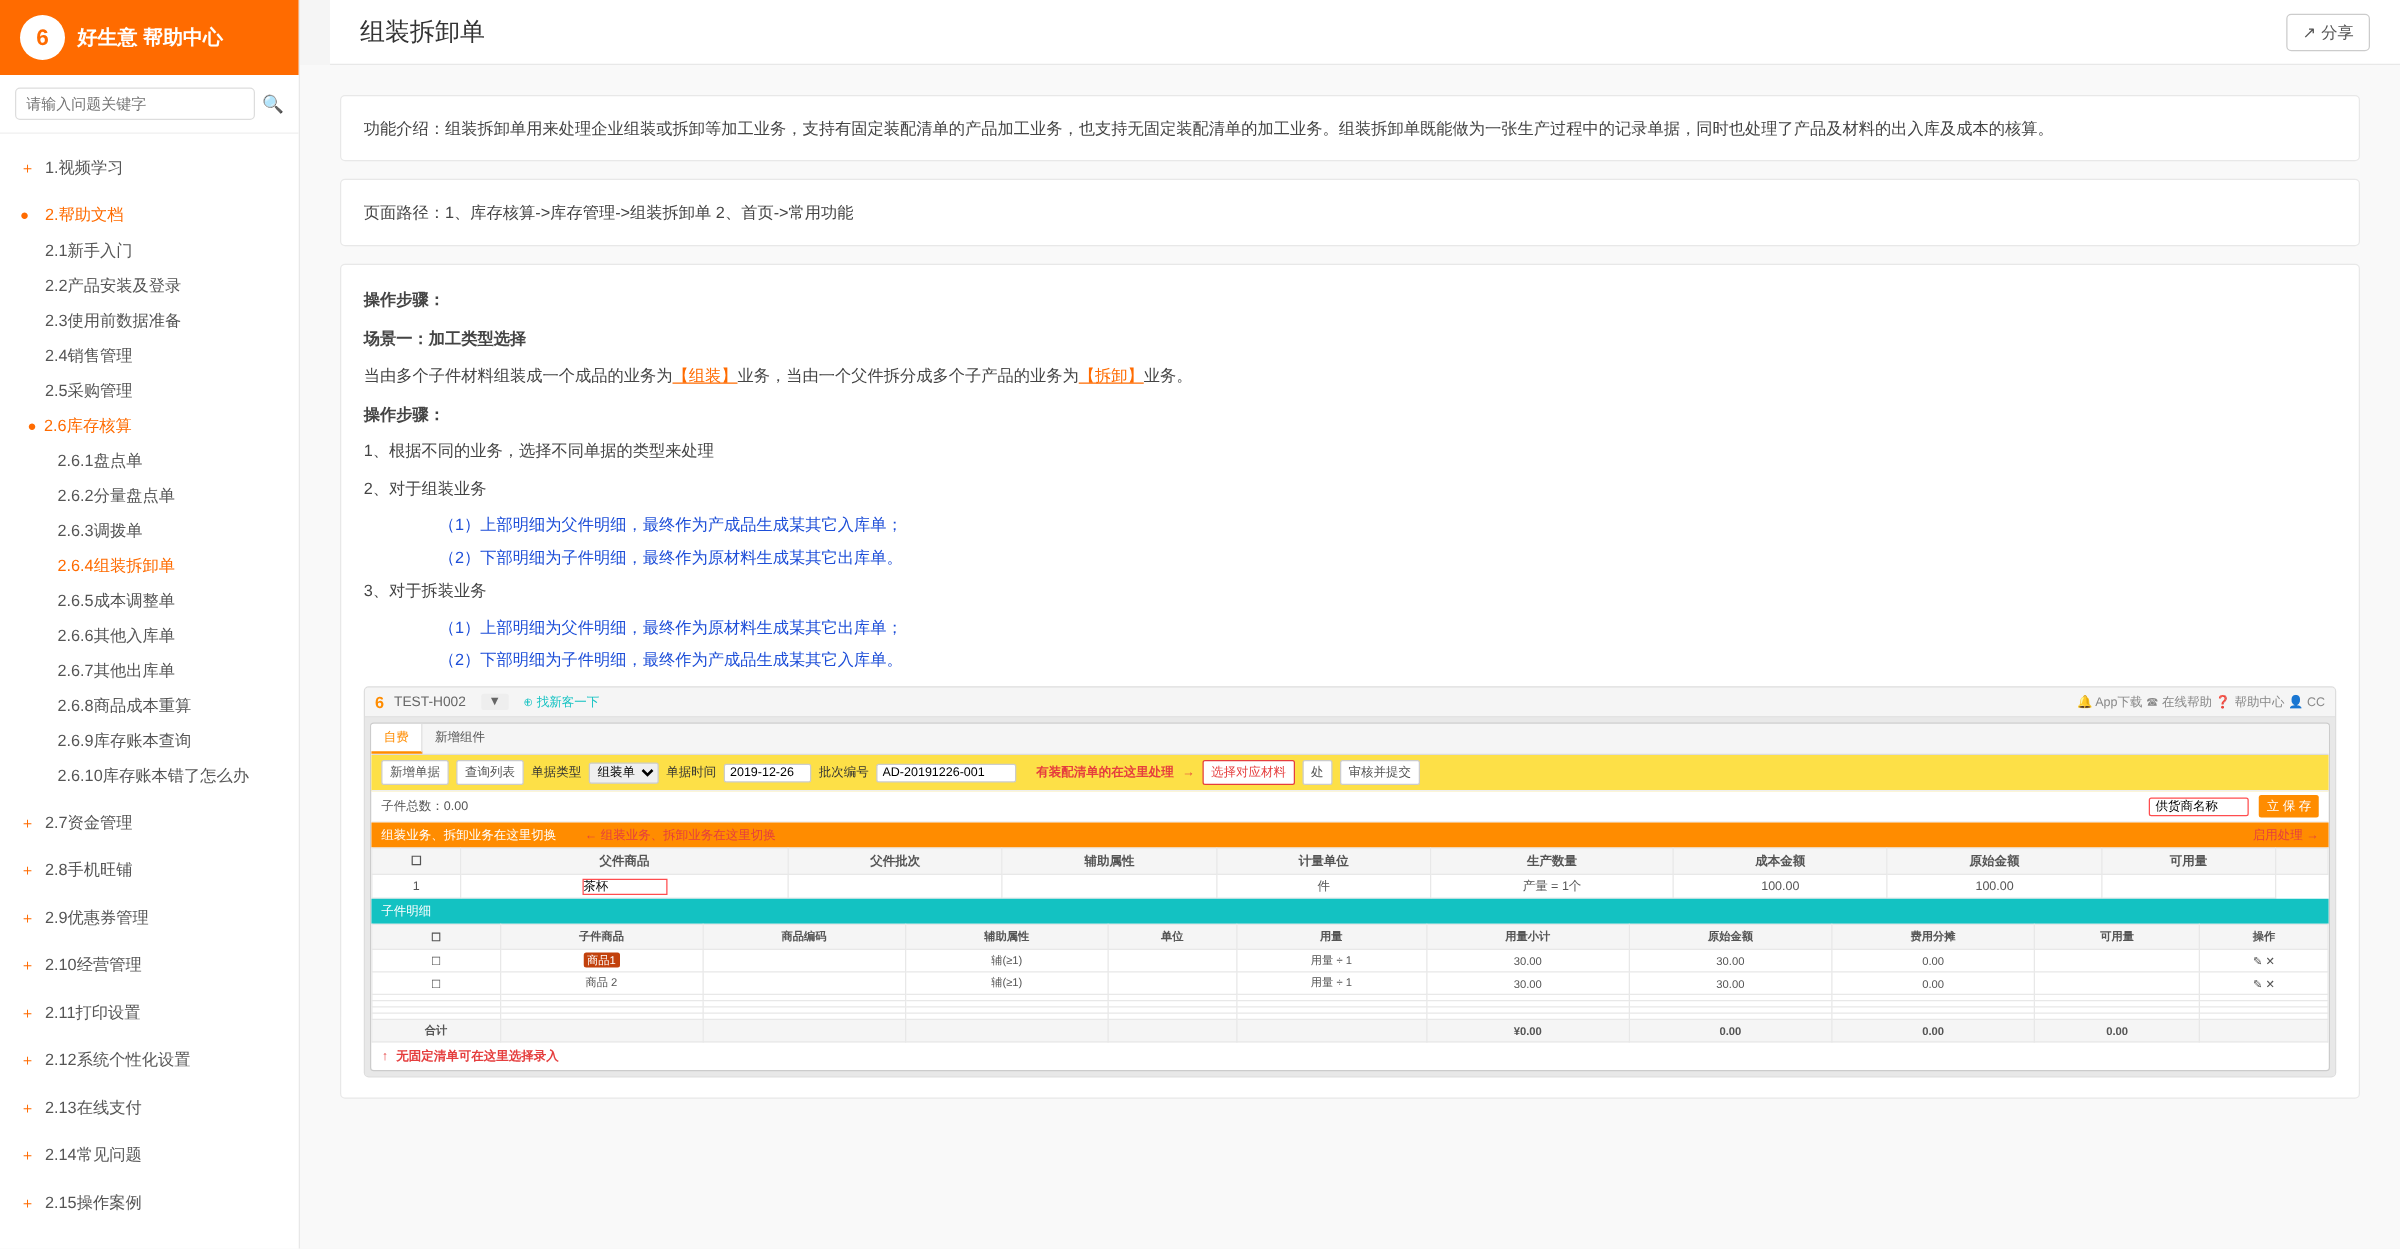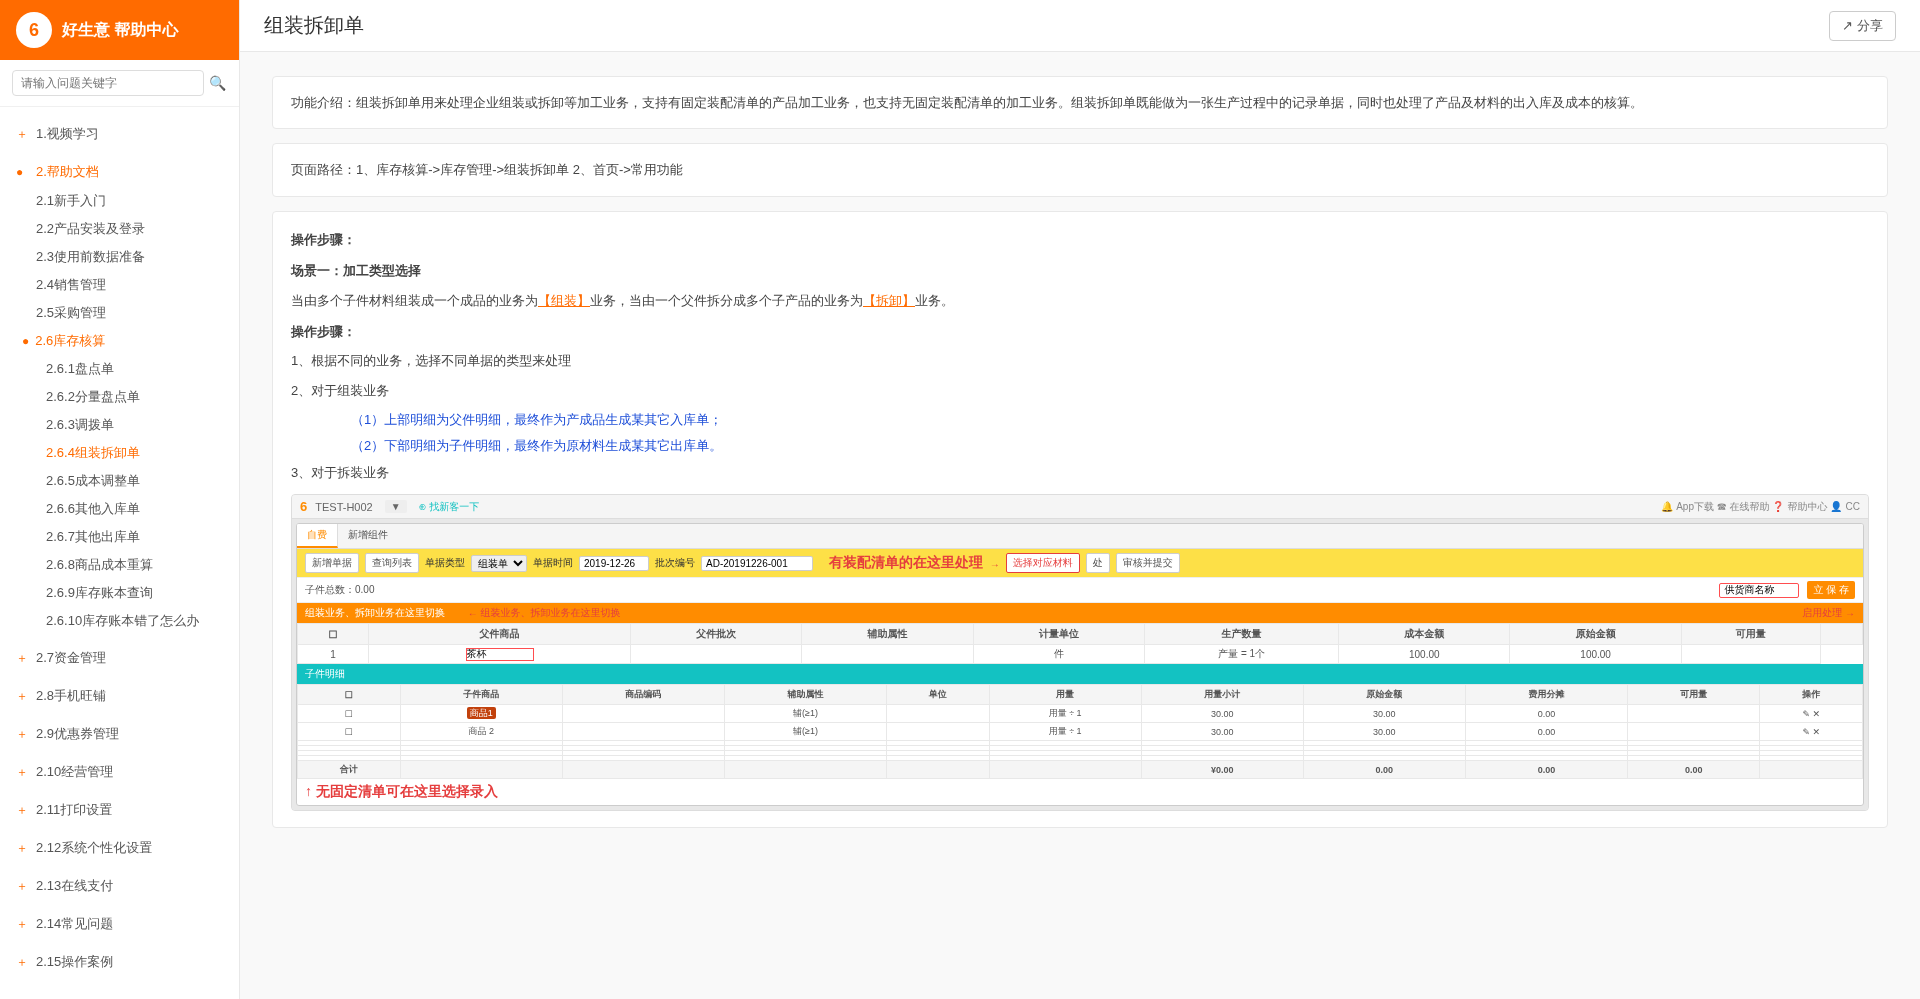--- a/index.html
+++ b/index.html
@@ -120,20 +120,21 @@
     }
 
     #topbar {
       background: #fff;
       border-bottom: 1px solid #e8e8e8;
       padding: 10px 24px;
       display: flex;
       align-items: center;
       justify-content: space-between;
       min-height: 52px;
+      margin-left: 24px;
     }
 
     #page-title-text {
       font-size: 20px;
       font-weight: 500;
       color: #333;
     }
 
     #share-btn {
       display: flex;
@@ -295,22 +296,23 @@
 
     .teal-bar {
       background: #13c2c2;
       color: #fff;
       padding: 3px 8px;
       font-size: 10px;
     }
 
     .red-annotation-text {
       color: #e53e3e;
-      font-size: 14px;
+      font-size: 10px;
       font-weight: bold;
+      font-family: Liberation Mono, monospace;
     }
   </style>
 </head>
 <body>
 
 <div id="sidebar">
   <div id="sidebar-header">
     <div id="logo-circle">
       <span>6</span>
     </div>
@@ -452,20 +454,24 @@
 
       <p class="bold" style="margin-top:8px;">操作步骤：</p>
 
       <p>1、根据不同的业务，选择不同单据的类型来处理</p>
       <p>2、对于组装业务</p>
       <ul class="sub-list">
         <li>（1）上部明细为父件明细，最终作为产成品生成某其它入库单；</li>
         <li>（2）下部明细为子件明细，最终作为原材料生成某其它出库单。</li>
       </ul>
       <p>3、对于拆装业务</p>
+      <ul class="sub-list">
+        <li>（1）上部明细为父件明细，最终作为原材料生成某其它出库单；</li>
+        <li>（2）下部明细为子件明细，最终作为产成品生成某其它入库单。</li>
+      </ul>
 
       <div class="screenshot-container">
         <div class="screenshot-inner">
 
           <div class="mock-browser-bar">
             <span style="color:#ff8c00;font-weight:bold;font-size:13px;">6</span>
             <span>TEST-H002</span>
             <span style="margin-left:4px;background:#eee;padding:1px 6px;border-radius:2px;font-size:10px;">▼</span>
             <span style="color:#13c2c2;margin-left:4px;font-size:10px;">⊕ 找新客一下</span>
             <div style="flex:1;"></div>

